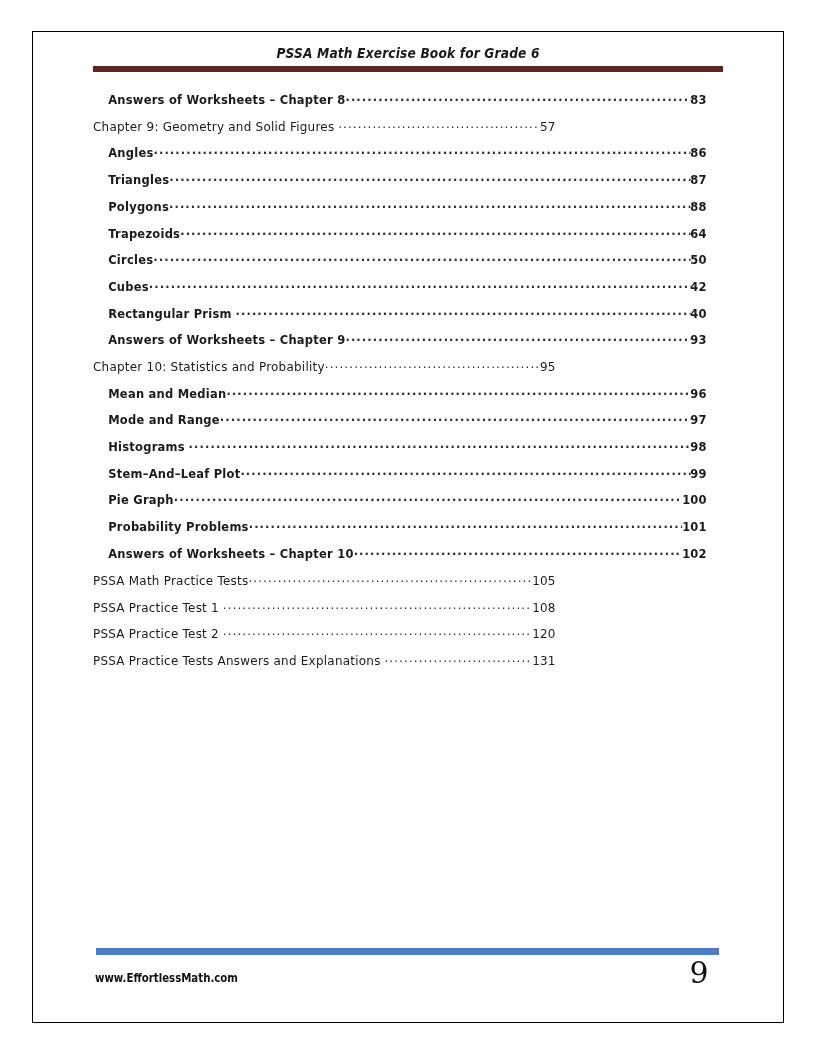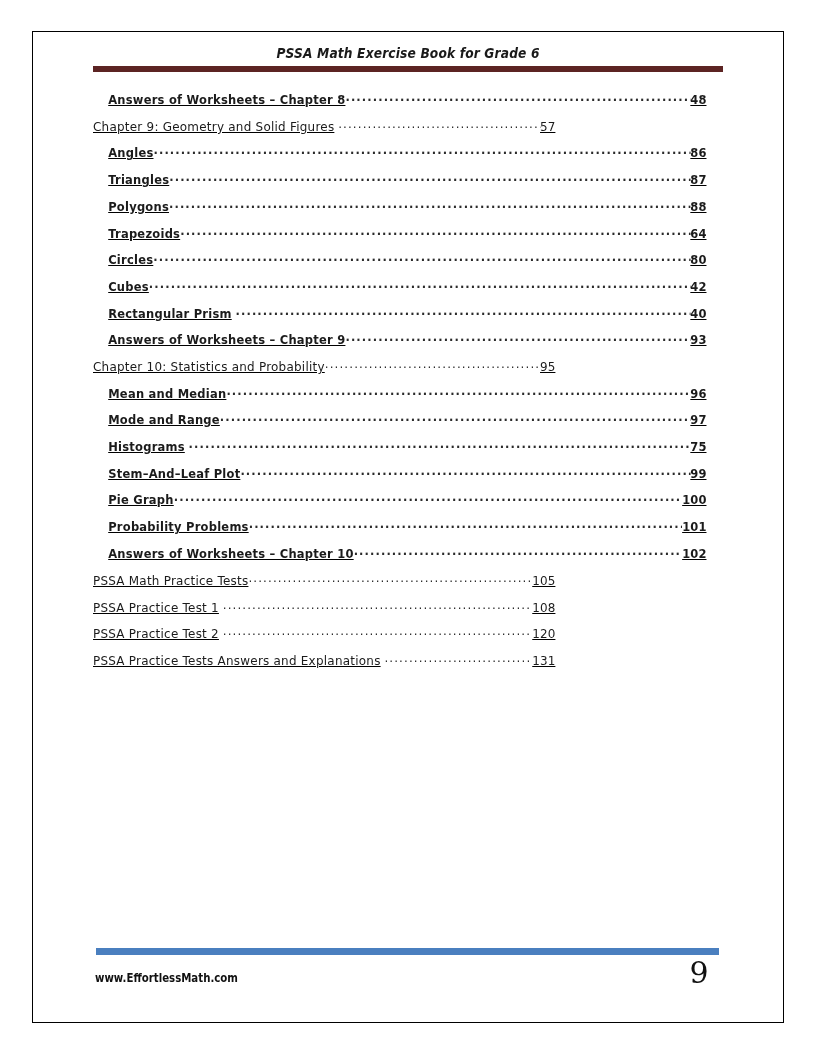--- a/index.html
+++ b/index.html
@@ -60,21 +60,20 @@
     height: 6px;
     background: #5C2423;
   }
 
   
   .toc {
     position: absolute;
     left: 93px;
     top: 92px;
     width: 630px;
-    text-decoration: underline;
   }
 
   .toc-row {
     display: flex;
     align-items: baseline;
     height: 26.7px;
     white-space: nowrap;
     color: #1b1b1b;
     overflow: hidden;
   }
@@ -175,21 +174,21 @@
 
   <div class="header">
     <div class="header-title">PSSA Math Exercise Book for Grade 6</div>
     <div class="header-rule"></div>
   </div>
 
   <div class="toc" id="toc-list">
       <div class="toc-row lvl2">
         <span class="toc-label">Answers of Worksheets – Chapter 8</span>
         <span class="toc-leader"></span>
-        <span class="toc-page">48</span>
+        <span class="toc-page">83</span>
       </div>
       <div class="toc-row lvl1 gap">
         <span class="toc-label">Chapter 9: Geometry and Solid Figures</span>
         <span class="toc-leader"></span>
         <span class="toc-page">57</span>
       </div>
       <div class="toc-row lvl2">
         <span class="toc-label">Angles</span>
         <span class="toc-leader"></span>
         <span class="toc-page">86</span>
@@ -205,21 +204,21 @@
         <span class="toc-page">88</span>
       </div>
       <div class="toc-row lvl2">
         <span class="toc-label">Trapezoids</span>
         <span class="toc-leader"></span>
         <span class="toc-page">64</span>
       </div>
       <div class="toc-row lvl2">
         <span class="toc-label">Circles</span>
         <span class="toc-leader"></span>
-        <span class="toc-page">80</span>
+        <span class="toc-page">50</span>
       </div>
       <div class="toc-row lvl2">
         <span class="toc-label">Cubes</span>
         <span class="toc-leader"></span>
         <span class="toc-page">42</span>
       </div>
       <div class="toc-row lvl2 gap">
         <span class="toc-label">Rectangular Prism</span>
         <span class="toc-leader"></span>
         <span class="toc-page">40</span>
@@ -240,21 +239,21 @@
         <span class="toc-page">96</span>
       </div>
       <div class="toc-row lvl2">
         <span class="toc-label">Mode and Range</span>
         <span class="toc-leader"></span>
         <span class="toc-page">97</span>
       </div>
       <div class="toc-row lvl2 gap">
         <span class="toc-label">Histograms</span>
         <span class="toc-leader"></span>
-        <span class="toc-page">75</span>
+        <span class="toc-page">98</span>
       </div>
       <div class="toc-row lvl2">
         <span class="toc-label">Stem–And–Leaf Plot</span>
         <span class="toc-leader"></span>
         <span class="toc-page">99</span>
       </div>
       <div class="toc-row lvl2">
         <span class="toc-label">Pie Graph</span>
         <span class="toc-leader"></span>
         <span class="toc-page">100</span>

